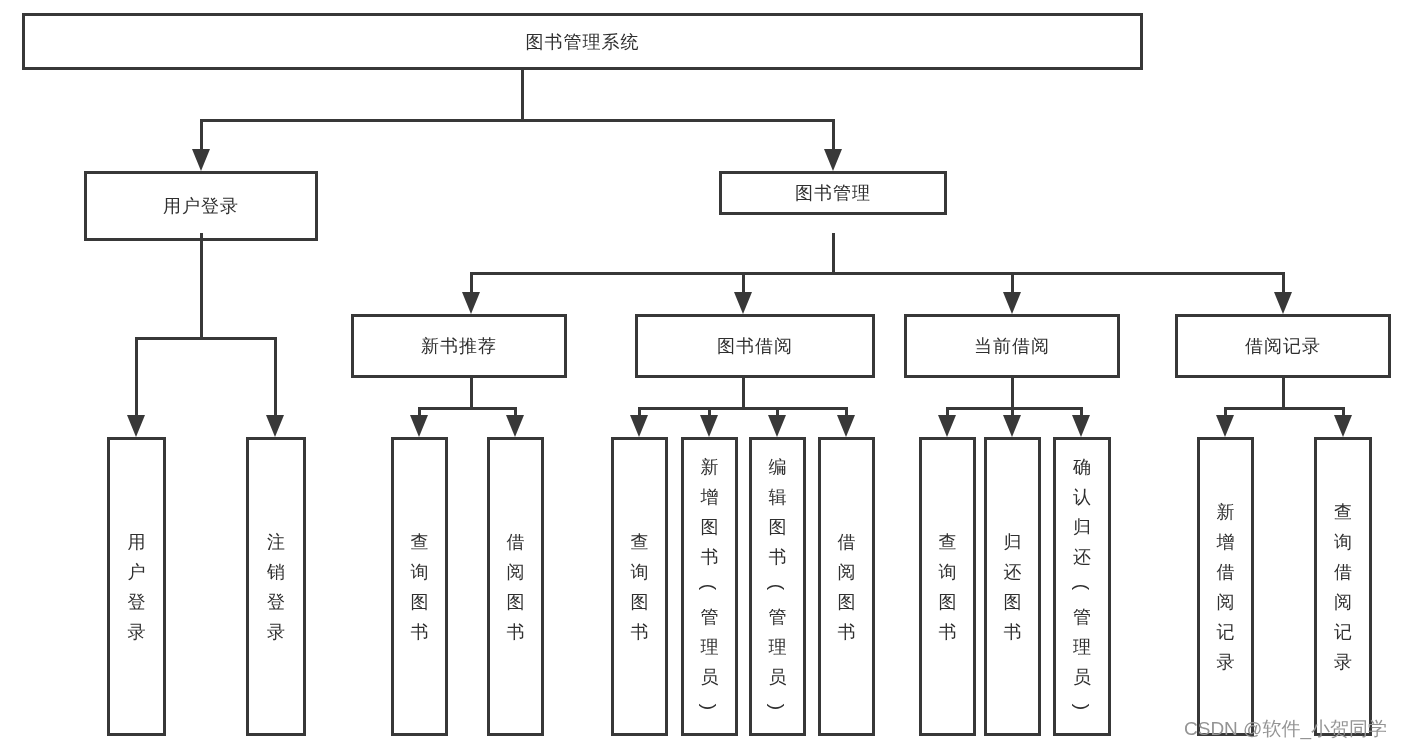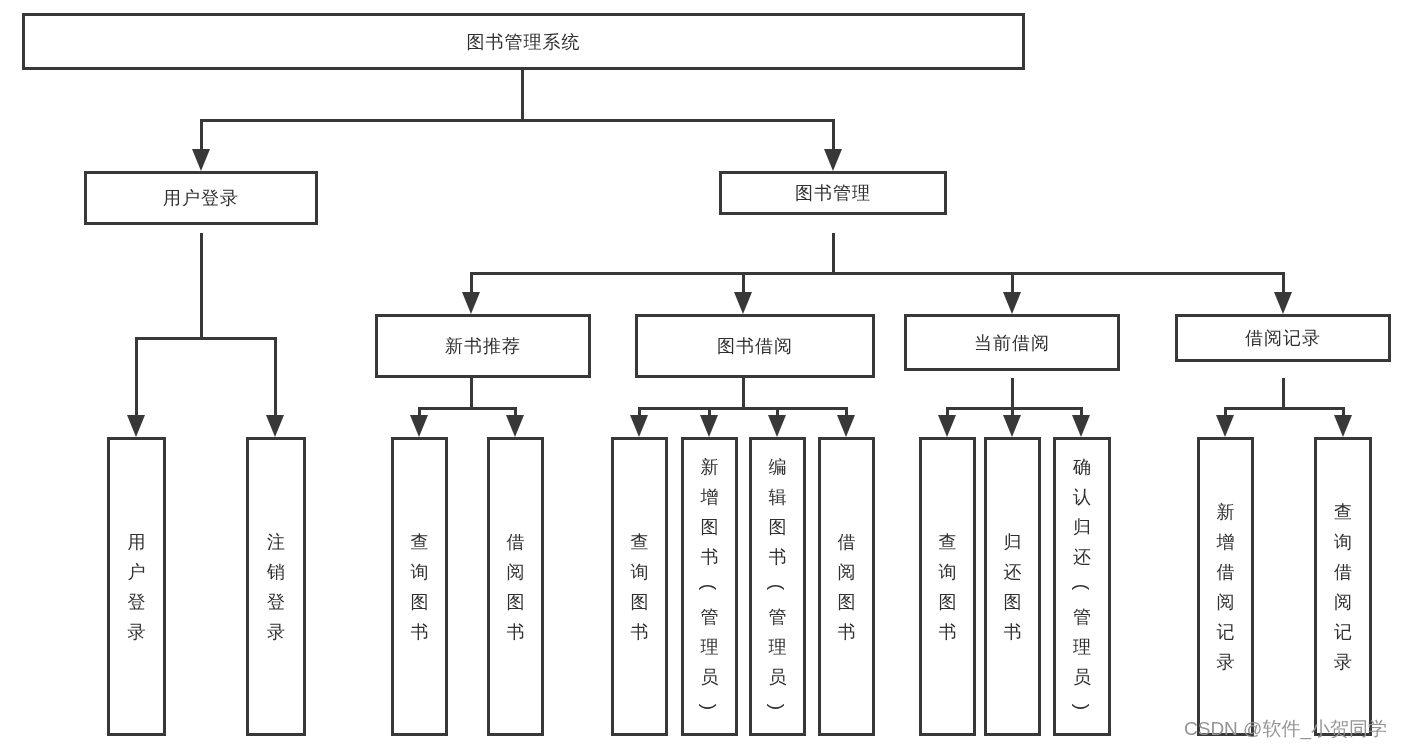--- a/index.html
+++ b/index.html
@@ -69,45 +69,45 @@
     color: #949494;
     white-space: nowrap;
     z-index: 5;
   }
 </style>
 </head>
 <body>
 
 <div id="stage">
 
-  <div class="box" style="left:22px; top:13px; width:1003px; height:57px;font-family:Liberation Serif, serif;">
+  <div class="box" style="left:22px; top:13px; width:1121px; height:57px;font-family:Liberation Serif, serif;">
     <span>图书管理系统</span>
   </div>
 
-  <div class="box" style="left:84px; top:171px; width:234px; height:54px;">
+  <div class="box" style="left:84px; top:171px; width:234px; height:70px;">
     <span>用户登录</span>
   </div>
 
   <div class="box" style="left:719px; top:171px; width:228px; height:44px;">
     <span>图书管理</span>
   </div>
 
-  <div class="box" style="left:375px; top:314px; width:216px; height:64px;">
+  <div class="box" style="left:351px; top:314px; width:216px; height:64px;">
     <span>新书推荐</span>
   </div>
 
   <div class="box" style="left:635px; top:314px; width:240px; height:64px;">
     <span>图书借阅</span>
   </div>
 
-  <div class="box" style="left:904px; top:314px; width:216px; height:57px;">
+  <div class="box" style="left:904px; top:314px; width:216px; height:64px;">
     <span>当前借阅</span>
   </div>
 
-  <div class="box" style="left:1175px; top:314px; width:216px; height:48px;">
+  <div class="box" style="left:1175px; top:314px; width:216px; height:64px;">
     <span>借阅记录</span>
   </div>
 
   <div class="vbox" style="left:107px; top:437px; width:59px; height:299px;">
       <div class="vchar">用</div>
       <div class="vchar">户</div>
       <div class="vchar">登</div>
       <div class="vchar">录</div>
     </div>
 

